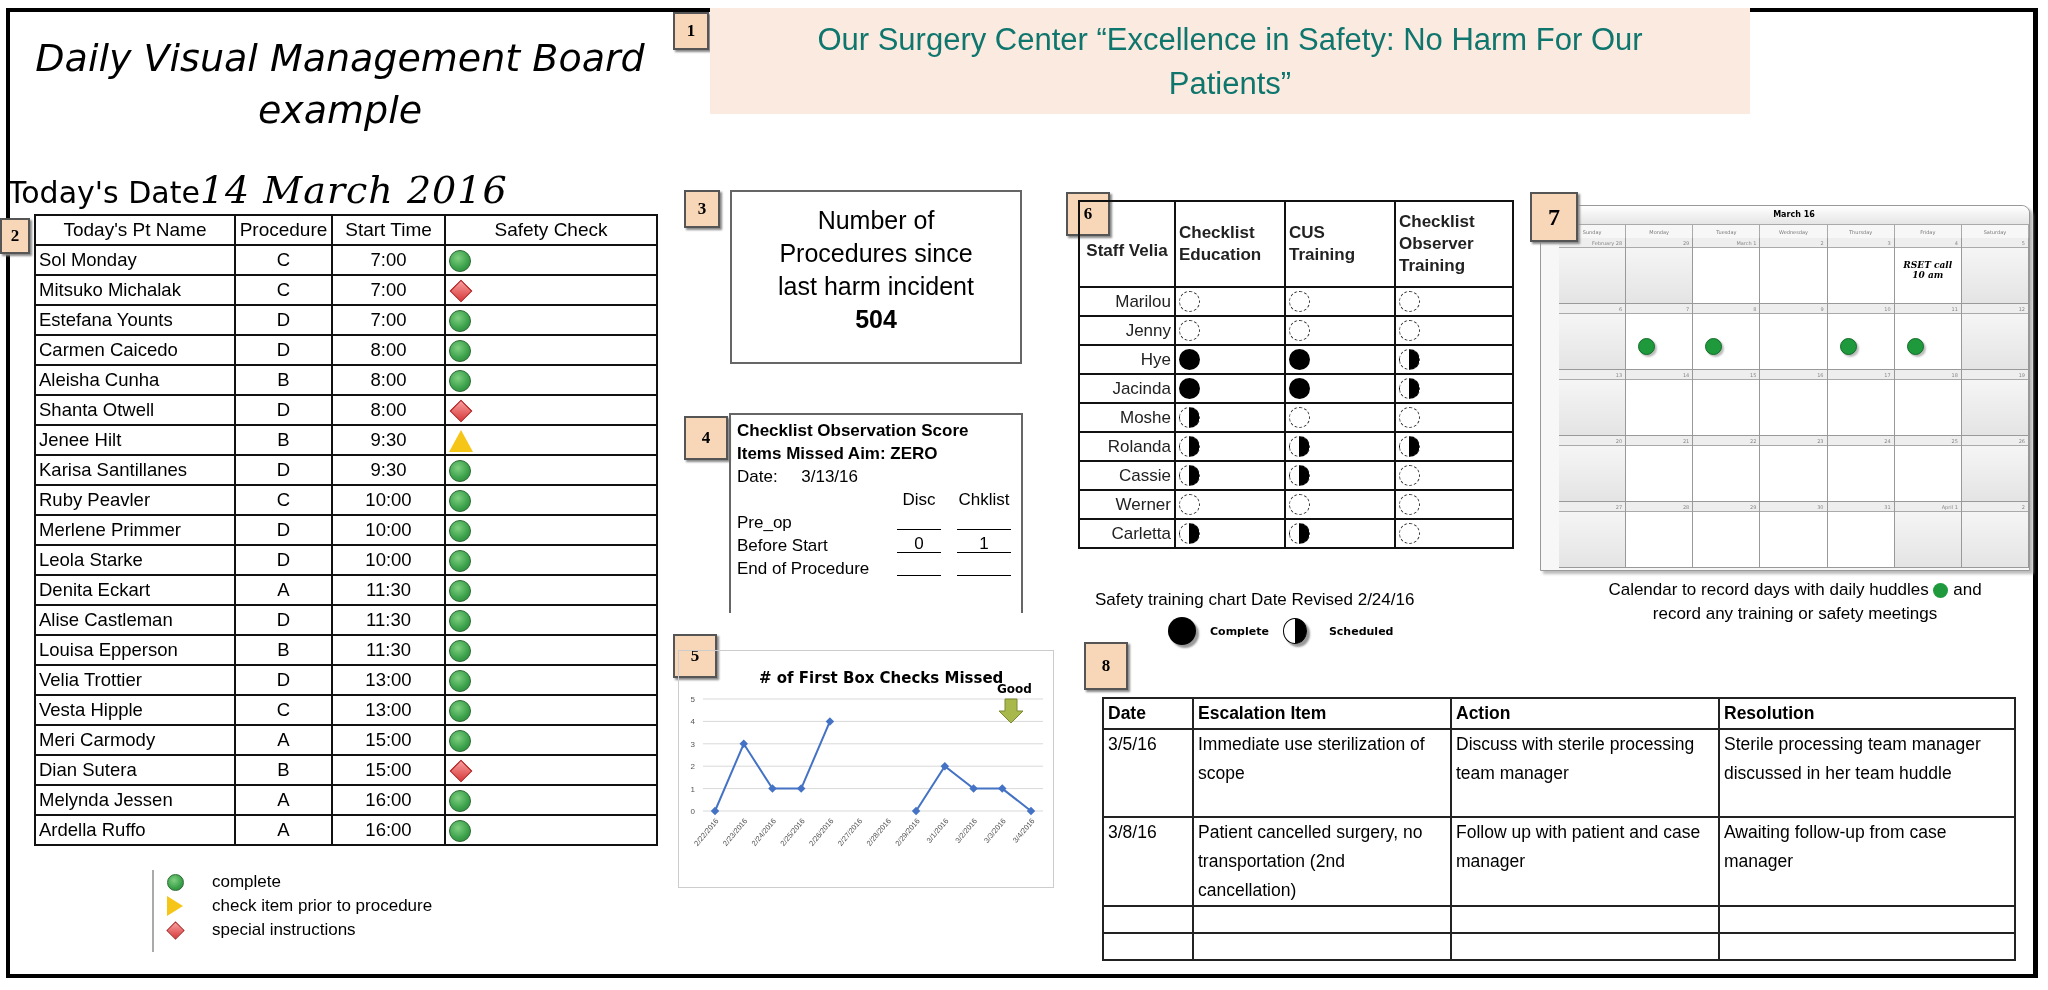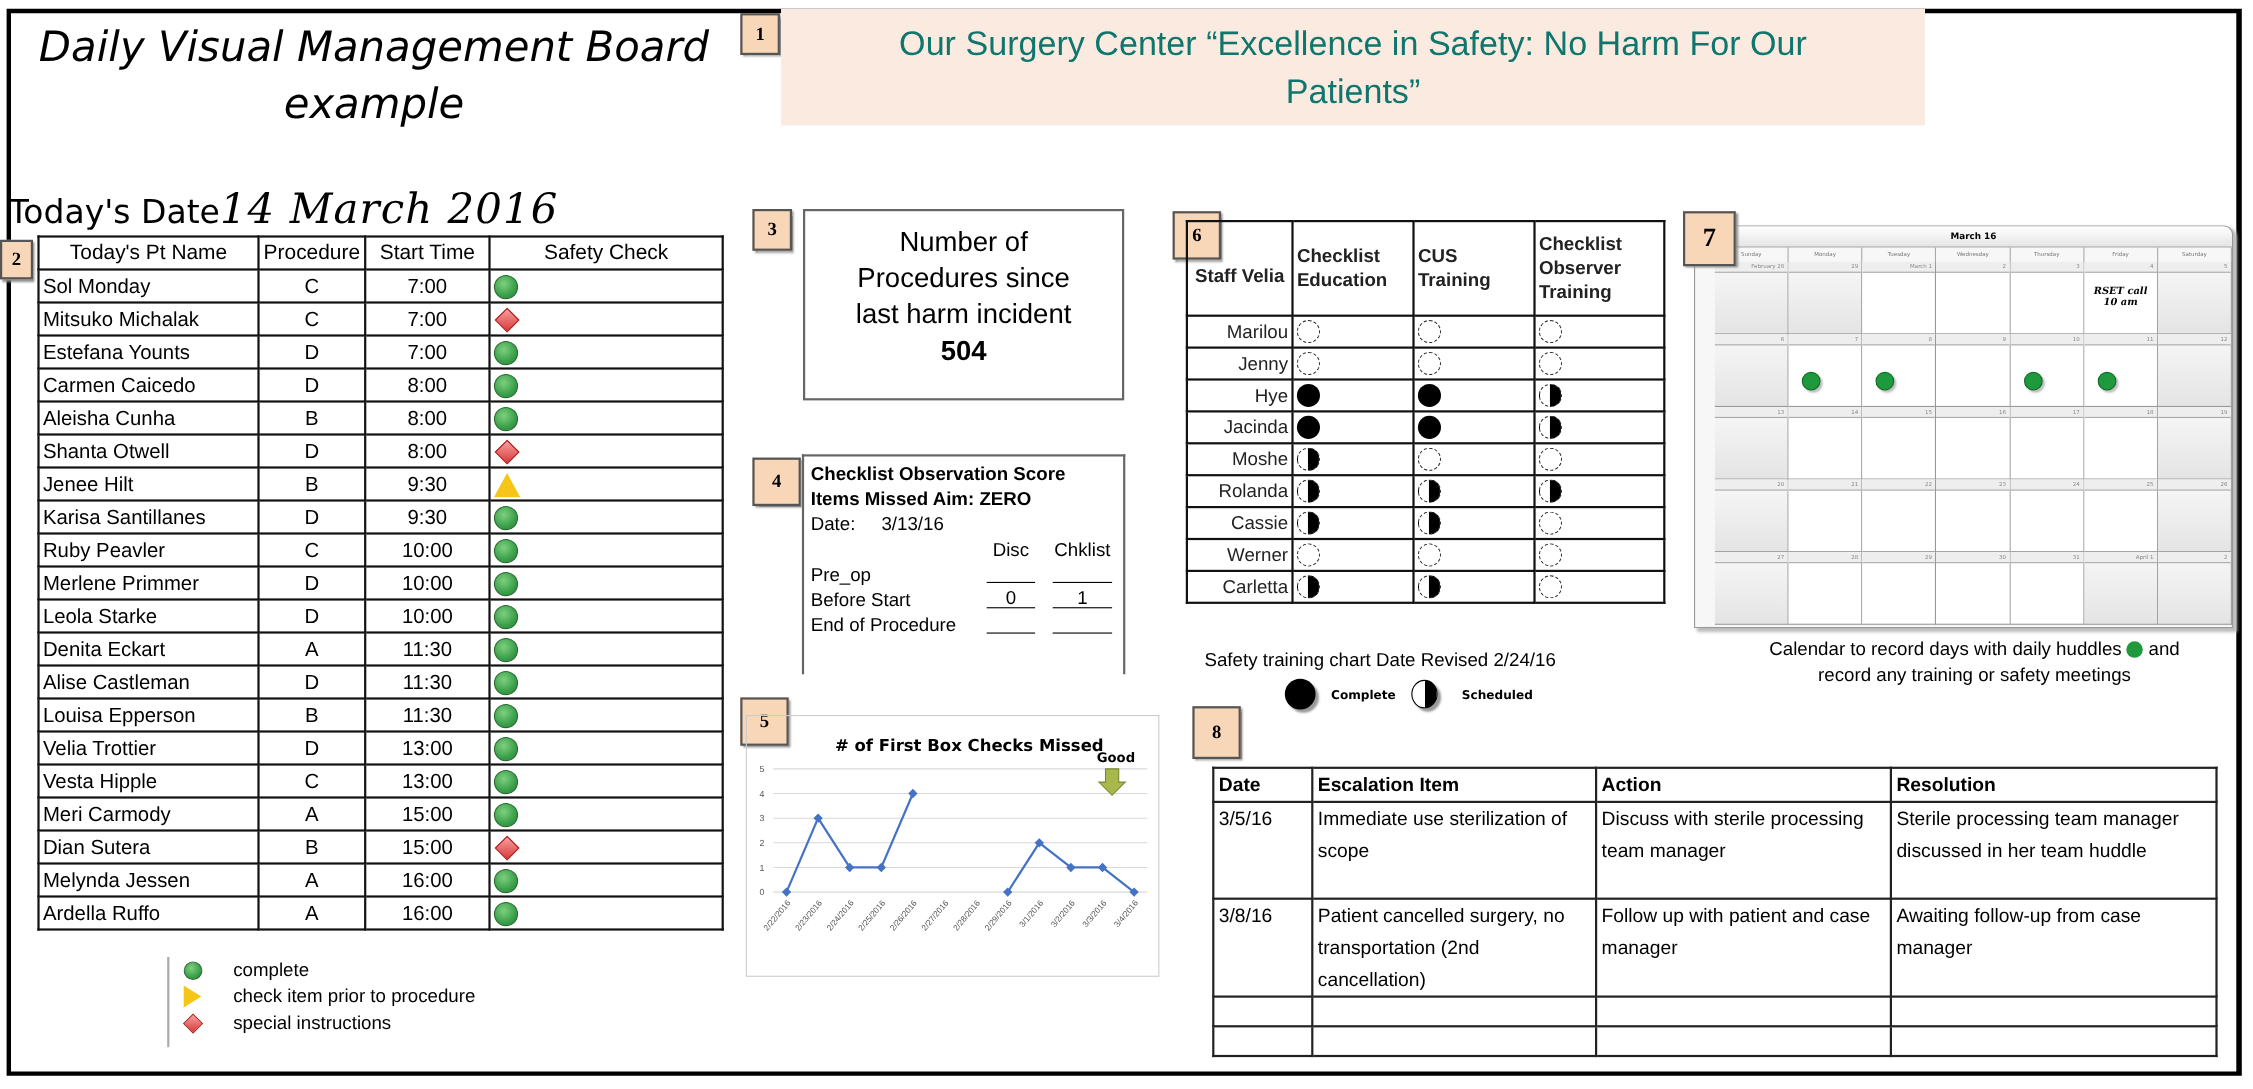--- a/index.html
+++ b/index.html
@@ -4,21 +4,21 @@
 <style>
   * { box-sizing: border-box; margin: 0; padding: 0; }
   html, body { width: 2048px; height: 990px; background: #fff; overflow: hidden; }
   body { font-family: "DejaVu Sans", "Liberation Sans", sans-serif; color: #000; position: relative; }
   .board { position: absolute; left: 6px; top: 8px; width: 2032px; height: 970px; border: 4px solid #000; border-right-width: 5px; }
   .abs { position: absolute; }
   .badge { position: absolute; width: 36px; height: 38px; background: #f8d6b8; border: 2px solid #555; box-shadow: 2px 2px 2px #888; font-weight: bold; font-size: 17px; display: flex; align-items: center; justify-content: center; font-family: "Liberation Serif", serif; }
   .badge.big { width: 48px; height: 50px; font-size: 24px; }
 
   
-  .title-main { left: 30px; top: 16px; width: 620px; text-align: center; font-style: italic; font-size: 38px; line-height: 52px; font-family: "DejaVu Sans", sans-serif; font-weight: normal; }
+  .title-main { left: 30px; top: 32px; width: 620px; text-align: center; font-style: italic; font-size: 38px; line-height: 52px; font-family: "DejaVu Sans", sans-serif; font-weight: normal; }
   .date-row { left: 8px; top: 168px; font-size: 33px; display: flex; align-items: baseline; }
   .date-row .lbl { font-family: "DejaVu Sans", sans-serif; font-size: 30px; }
   .date-row .val { font-family: "DejaVu Serif", serif; font-style: italic; font-size: 38px; letter-spacing: 1px; }
 
   .banner { left: 710px; top: 8px; width: 1040px; height: 106px; background: #fbeae0; color: #0f766e; font-size: 31px; text-align: center; line-height: 44px; padding-top: 10px; font-family: "Liberation Sans", sans-serif; }
 
   
   table { border-collapse: collapse; }
   .pt-table { position: absolute; left: 34px; top: 214px; width: 624px; font-size: 18.5px; font-family: "Liberation Sans", sans-serif; }
   .pt-table th, .pt-table td { border: 2px solid #111; height: 30px; padding: 0 3px; }

